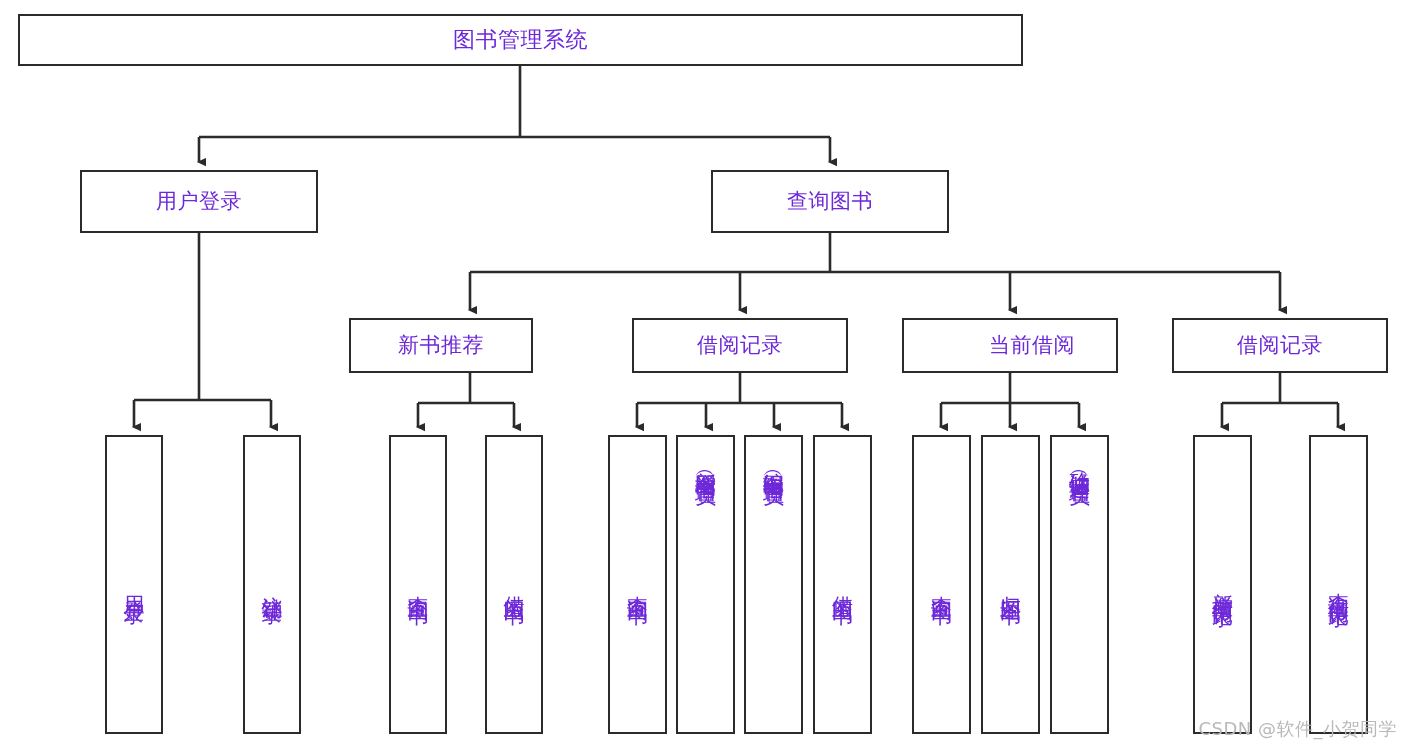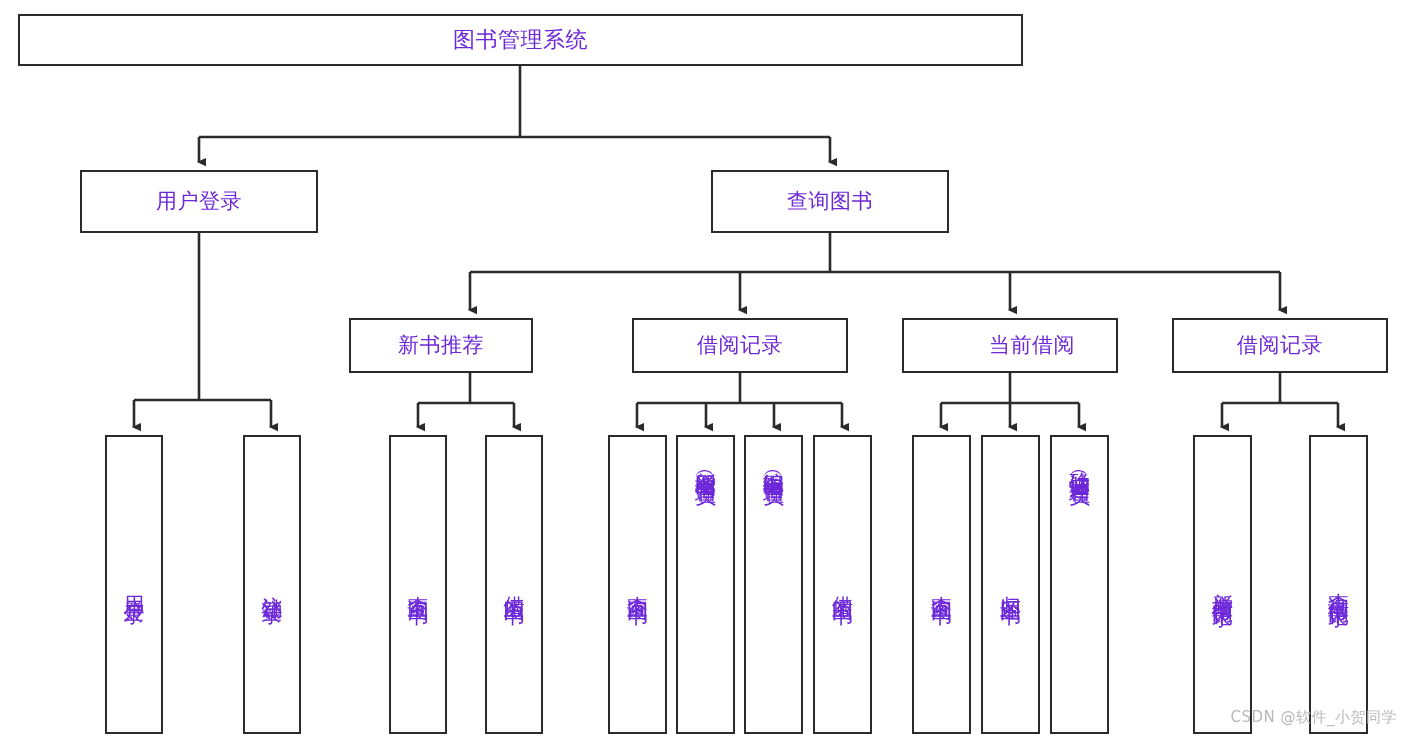--- a/index.html
+++ b/index.html
@@ -43,22 +43,22 @@
     font-size:21px;
     line-height:1.24;
     letter-spacing:3px;
     white-space:nowrap;
   }
   .node.v.tall .lbl{letter-spacing:2px;}
   .node.v.short{align-items:center;padding-top:0;}
 
   #watermark{
     position:absolute;
-    right:8px;bottom:20px;
-    font-size:15px;
+    right:8px;bottom:6px;
+    font-size:18px;
     color:#b9b9b9;
     letter-spacing:0.5px;
     white-space:nowrap;
     font-family:"DejaVu Sans","Liberation Sans",sans-serif;
   }
 </style>
 </head>
 <body>
 
 <div id="canvas">

